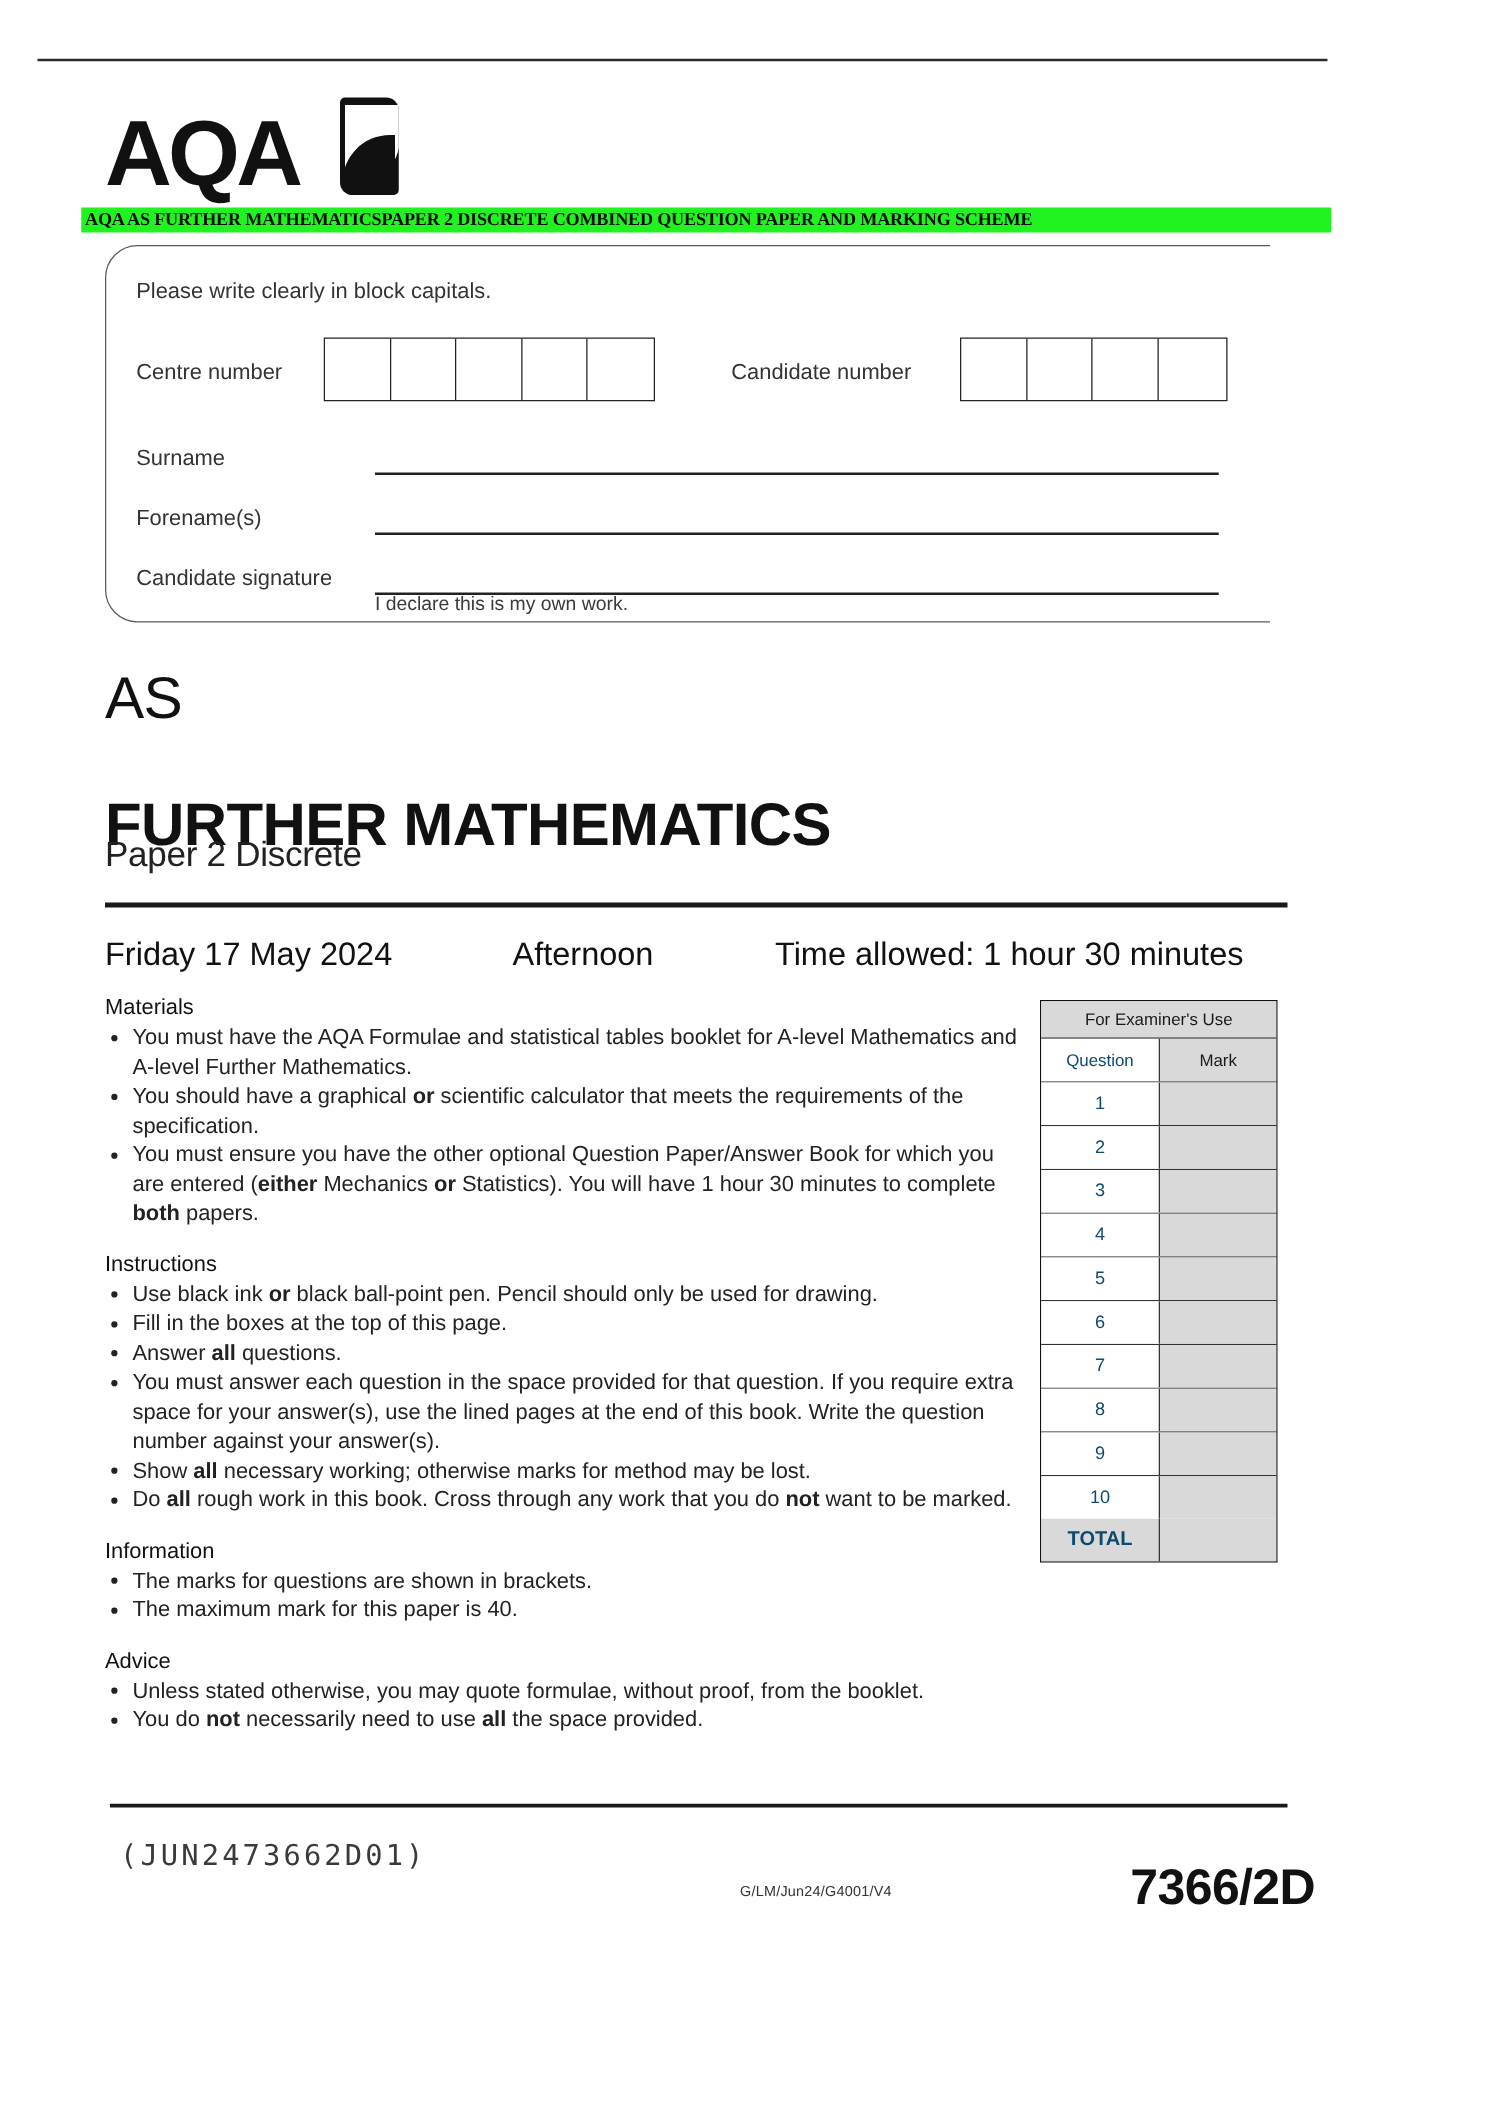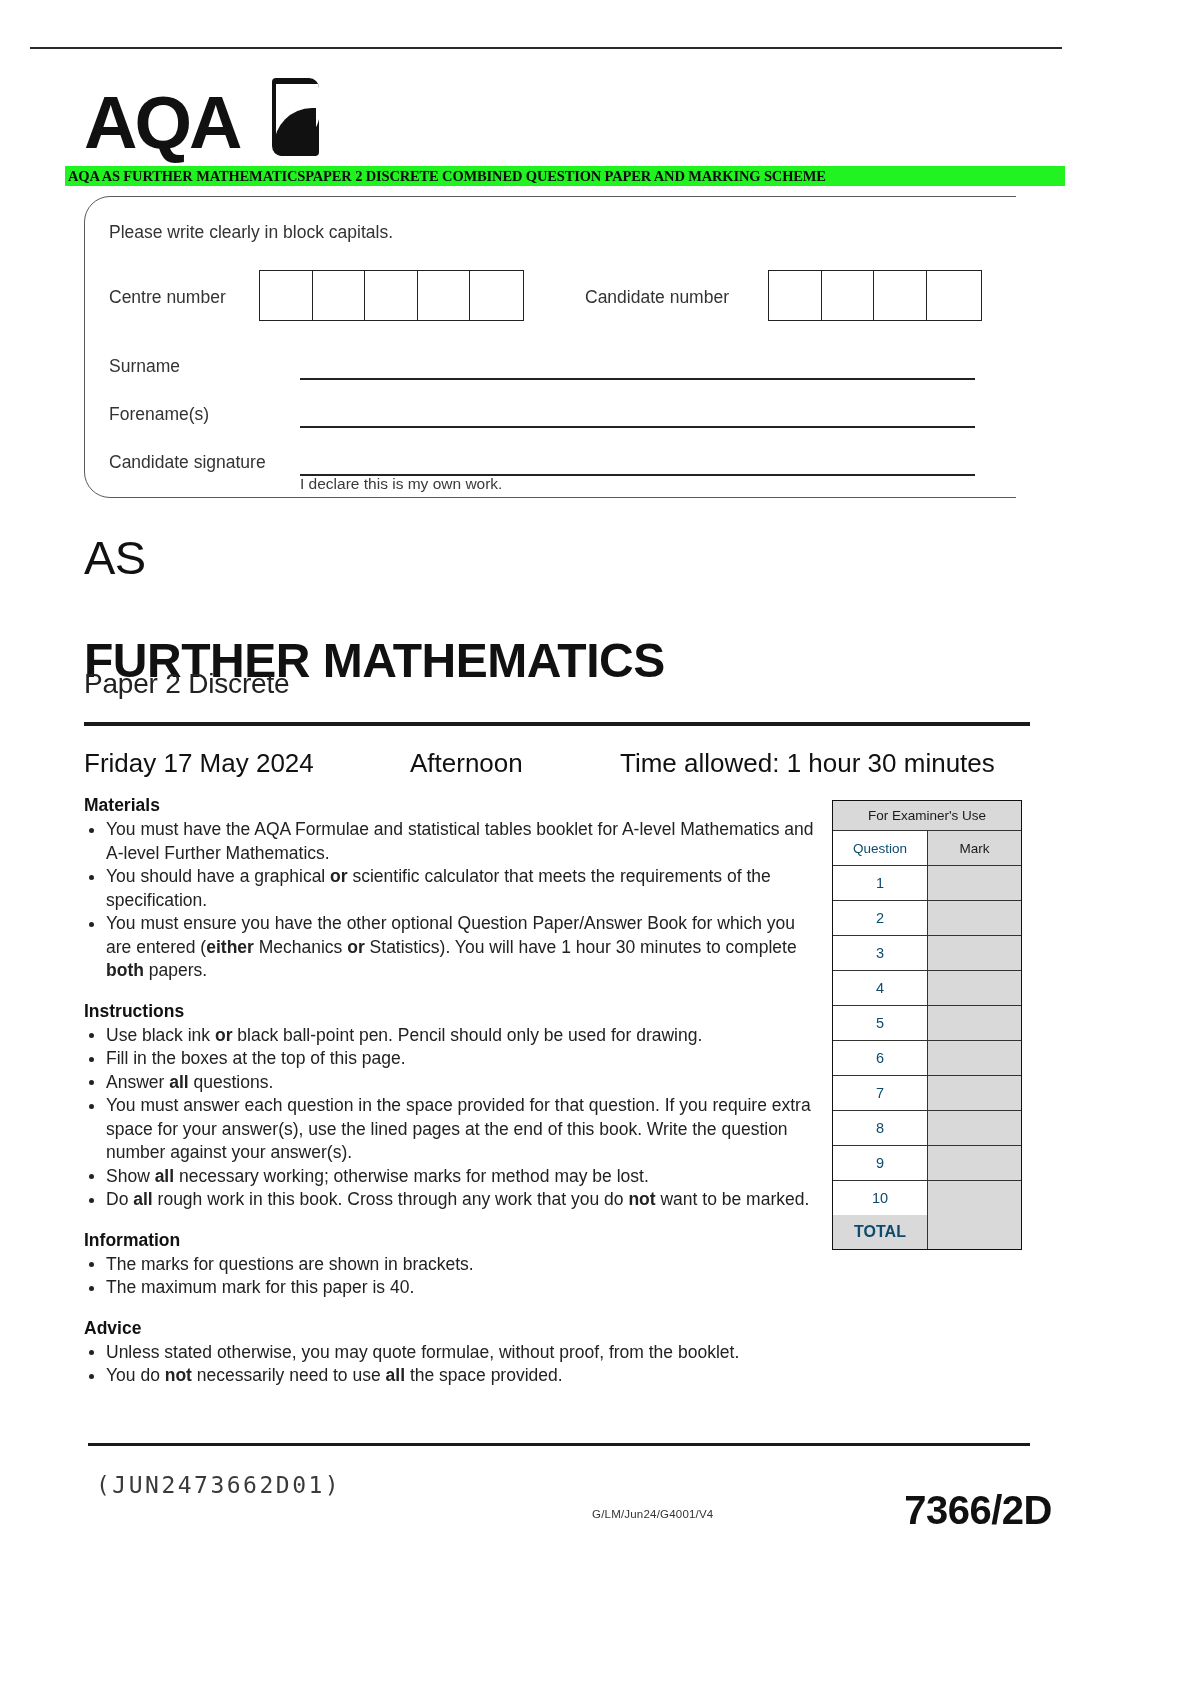--- a/index.html
+++ b/index.html
@@ -218,21 +218,21 @@
 
   
   .col {
     position: absolute;
     left: 84px;
     top: 795px;
     width: 730px;
   }
   .sec-head {
     font-size: 17.5px;
-    font-weight: bold;
+    font-weight: normal;
     color: #111;
     margin: 0 0 2px 0;
   }
   .sec-head.spaced { margin-top: 18px; }
   ul.bullets {
     list-style: none;
     margin: 0;
     padding: 0;
   }
   ul.bullets li {

